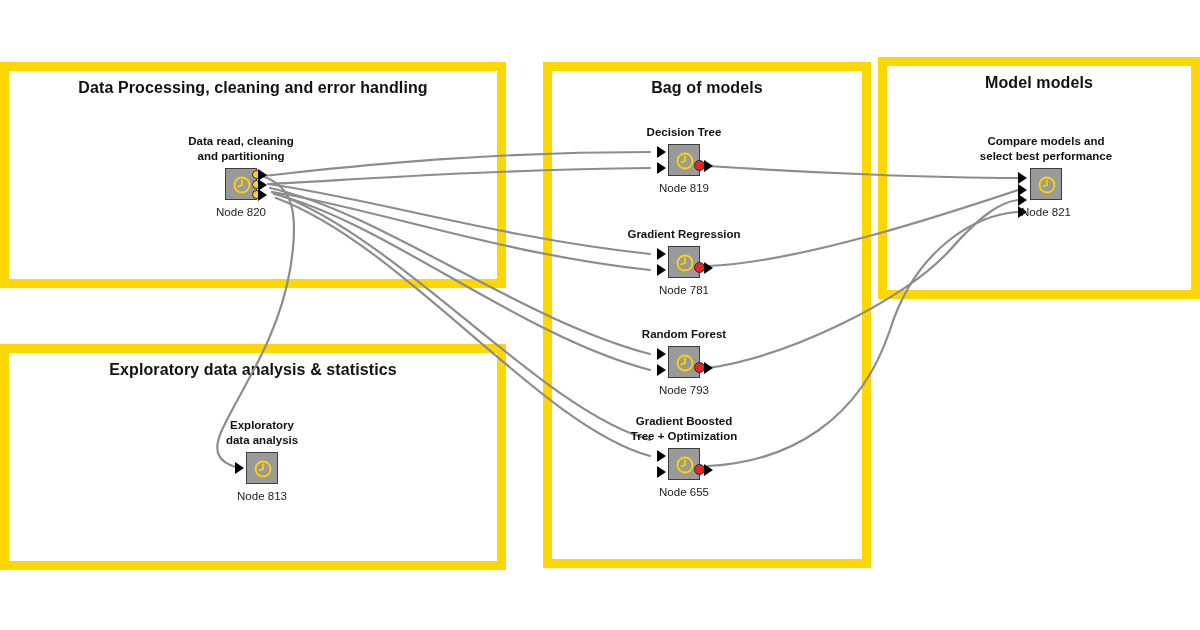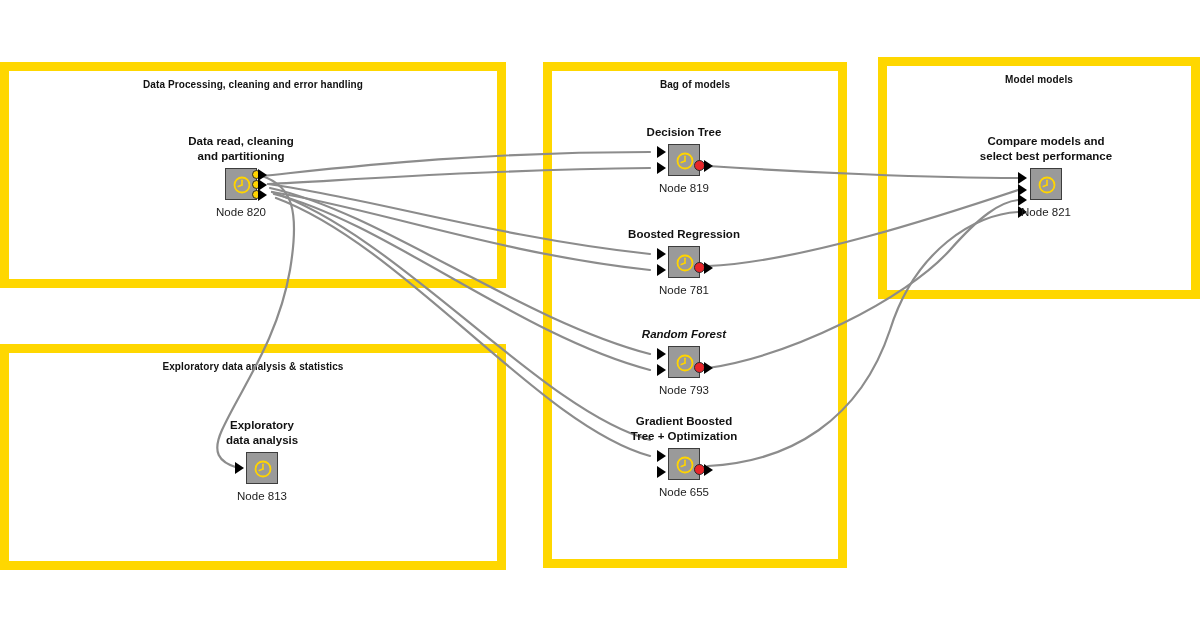--- a/index.html
+++ b/index.html
@@ -23,21 +23,21 @@
     border: 9px solid #FFD700;
     background: transparent;
     box-sizing: border-box;
   }
   .frame-title {
     position: absolute;
     width: 100%;
     text-align: center;
     top: 8px;
     left: 0;
-    font-size: 10px;
+    font-size: 16px;
     font-weight: bold;
     color: #111111;
     letter-spacing: 0.1px;
   }
   
   #edges {
     position: absolute;
     left: 0;
     top: 0;
     width: 1200px;
@@ -121,21 +121,21 @@
 <div id="canvas">
 
   <div class="frame" style="left:0px; top:62px; width:506px; height:226px;">
     <div class="frame-title">Data Processing, cleaning and error handling</div>
   </div>
 
   <div class="frame" style="left:0px; top:344px; width:506px; height:226px;">
     <div class="frame-title">Exploratory data analysis &amp; statistics</div>
   </div>
 
-  <div class="frame" style="left:543px; top:62px; width:304px; height:506px;">
+  <div class="frame" style="left:543px; top:62px; width:328px; height:506px;">
     <div class="frame-title">Bag of models</div>
   </div>
 
   <div class="frame" style="left:878px; top:57px; width:322px; height:242px;">
     <div class="frame-title">Model models</div>
   </div>
 
   <svg id="edges" viewBox="0 0 1200 630" xmlns="http://www.w3.org/2000/svg">
     <g fill="none" stroke="#8c8c8c" stroke-width="2.2" stroke-linecap="round">
 
@@ -206,37 +206,37 @@
         <line x1="10" y1="10" x2="10" y2="5.2" stroke="#FFD400" stroke-width="1.6" stroke-linecap="round"></line>
         <line x1="10" y1="10" x2="6.2" y2="11.4" stroke="#FFD400" stroke-width="1.6" stroke-linecap="round"></line>
       </svg>
     </div>
     <div class="port-out-red" style="left:26px; top:16px;"></div>
     <div class="arrow" style="left:36px; top:15.5px;"></div>
     <div class="node-id">Node 819</div>
   </div>
 
   <div class="node" style="left:668px; top:246px;">
-    <div class="node-label" style="top:-19px;">Boosted Regression</div>
+    <div class="node-label" style="top:-19px;">Gradient Regression</div>
     <div class="arrow" style="left:-11px; top:2px;"></div>
     <div class="arrow" style="left:-11px; top:18px;"></div>
     <div class="node-box">
       <svg class="clock" viewBox="0 0 20 20">
         <circle cx="10" cy="10" r="7.5" fill="none" stroke="#FFD400" stroke-width="1.8"></circle>
         <line x1="10" y1="10" x2="10" y2="5.2" stroke="#FFD400" stroke-width="1.6" stroke-linecap="round"></line>
         <line x1="10" y1="10" x2="6.2" y2="11.4" stroke="#FFD400" stroke-width="1.6" stroke-linecap="round"></line>
       </svg>
     </div>
     <div class="port-out-red" style="left:26px; top:16px;"></div>
     <div class="arrow" style="left:36px; top:15.5px;"></div>
     <div class="node-id">Node 781</div>
   </div>
 
   <div class="node" style="left:668px; top:346px;">
-    <div class="node-label" style="top:-19px;font-style:italic;">Random Forest</div>
+    <div class="node-label" style="top:-19px;">Random Forest</div>
     <div class="arrow" style="left:-11px; top:2px;"></div>
     <div class="arrow" style="left:-11px; top:18px;"></div>
     <div class="node-box">
       <svg class="clock" viewBox="0 0 20 20">
         <circle cx="10" cy="10" r="7.5" fill="none" stroke="#FFD400" stroke-width="1.8"></circle>
         <line x1="10" y1="10" x2="10" y2="5.2" stroke="#FFD400" stroke-width="1.6" stroke-linecap="round"></line>
         <line x1="10" y1="10" x2="6.2" y2="11.4" stroke="#FFD400" stroke-width="1.6" stroke-linecap="round"></line>
       </svg>
     </div>
     <div class="port-out-red" style="left:26px; top:16px;"></div>

